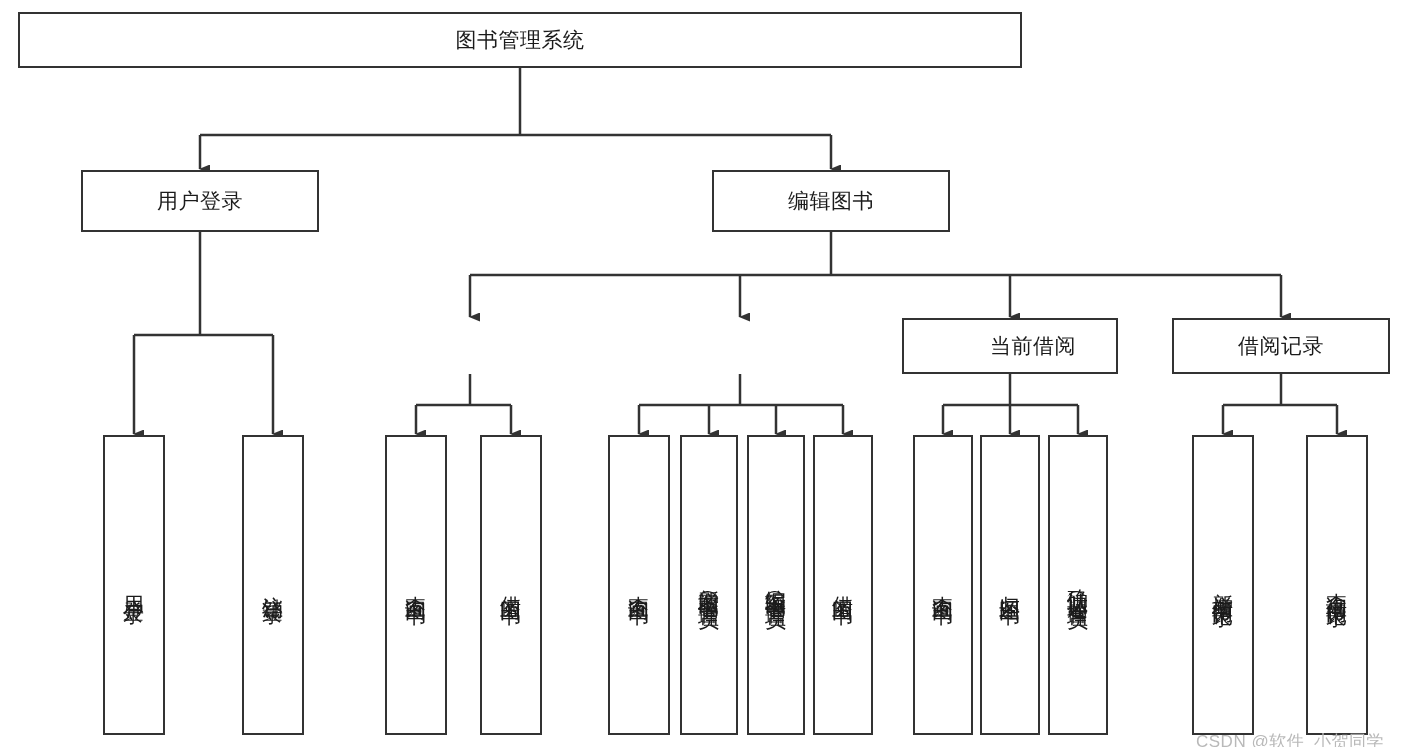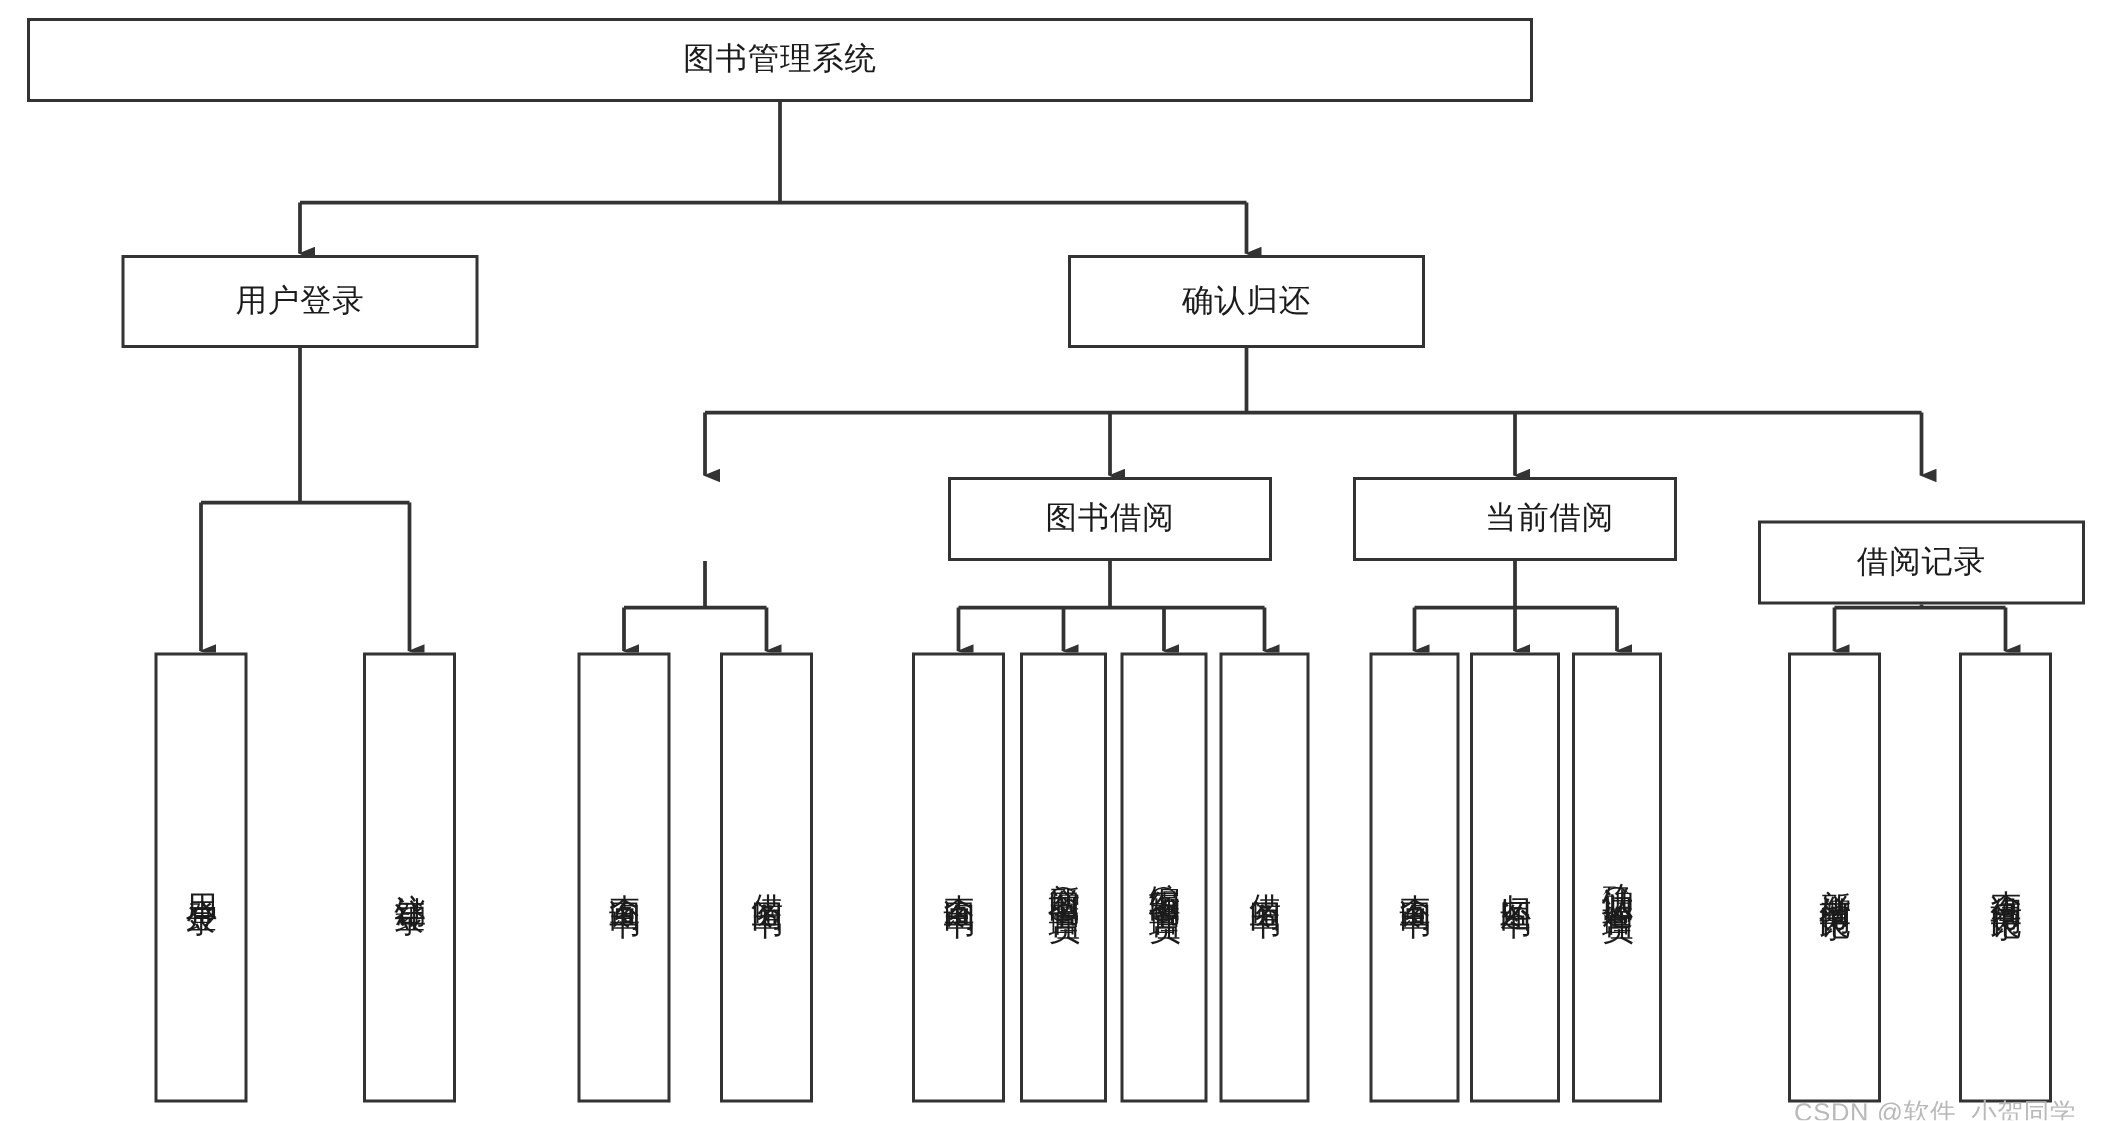--- a/index.html
+++ b/index.html
@@ -112,30 +112,27 @@
   </svg>
 
   <div class="node-box" style="left: 18px; top: 12px; width: 1004px; height: 56px;">
     <span class="node-label">图书管理系统</span>
   </div>
 
   <div class="node-box" style="left: 81px; top: 170px; width: 238px; height: 62px;">
     <span class="node-label">用户登录</span>
   </div>
   <div class="node-box" style="left: 712px; top: 170px; width: 238px; height: 62px;">
-    <span class="node-label">确认归还</span>
+    <span class="node-label">编辑图书</span>
   </div>
 
-  <div class="node-box" style="left: 632px; top: 318px; width: 216px; height: 56px;">
-    <span class="node-label">图书借阅</span>
-  </div>
   <div class="node-box" style="left: 902px; top: 318px; width: 216px; height: 56px; padding-left: 46px;">
     <span class="node-label">当前借阅</span>
   </div>
-  <div class="node-box" style="left: 1172px; top: 318px; width: 218px; height: 56px; margin-top: 29px;">
+  <div class="node-box" style="left: 1172px; top: 318px; width: 218px; height: 56px;">
     <span class="node-label">借阅记录</span>
   </div>
 
   <div class="node-box vertical" style="left: 103px; top: 435px; width: 62px; height: 300px;">
     <span class="node-label">用户登录</span>
   </div>
   <div class="node-box vertical" style="left: 242px; top: 435px; width: 62px; height: 300px;">
     <span class="node-label">注销登录</span>
   </div>
 

